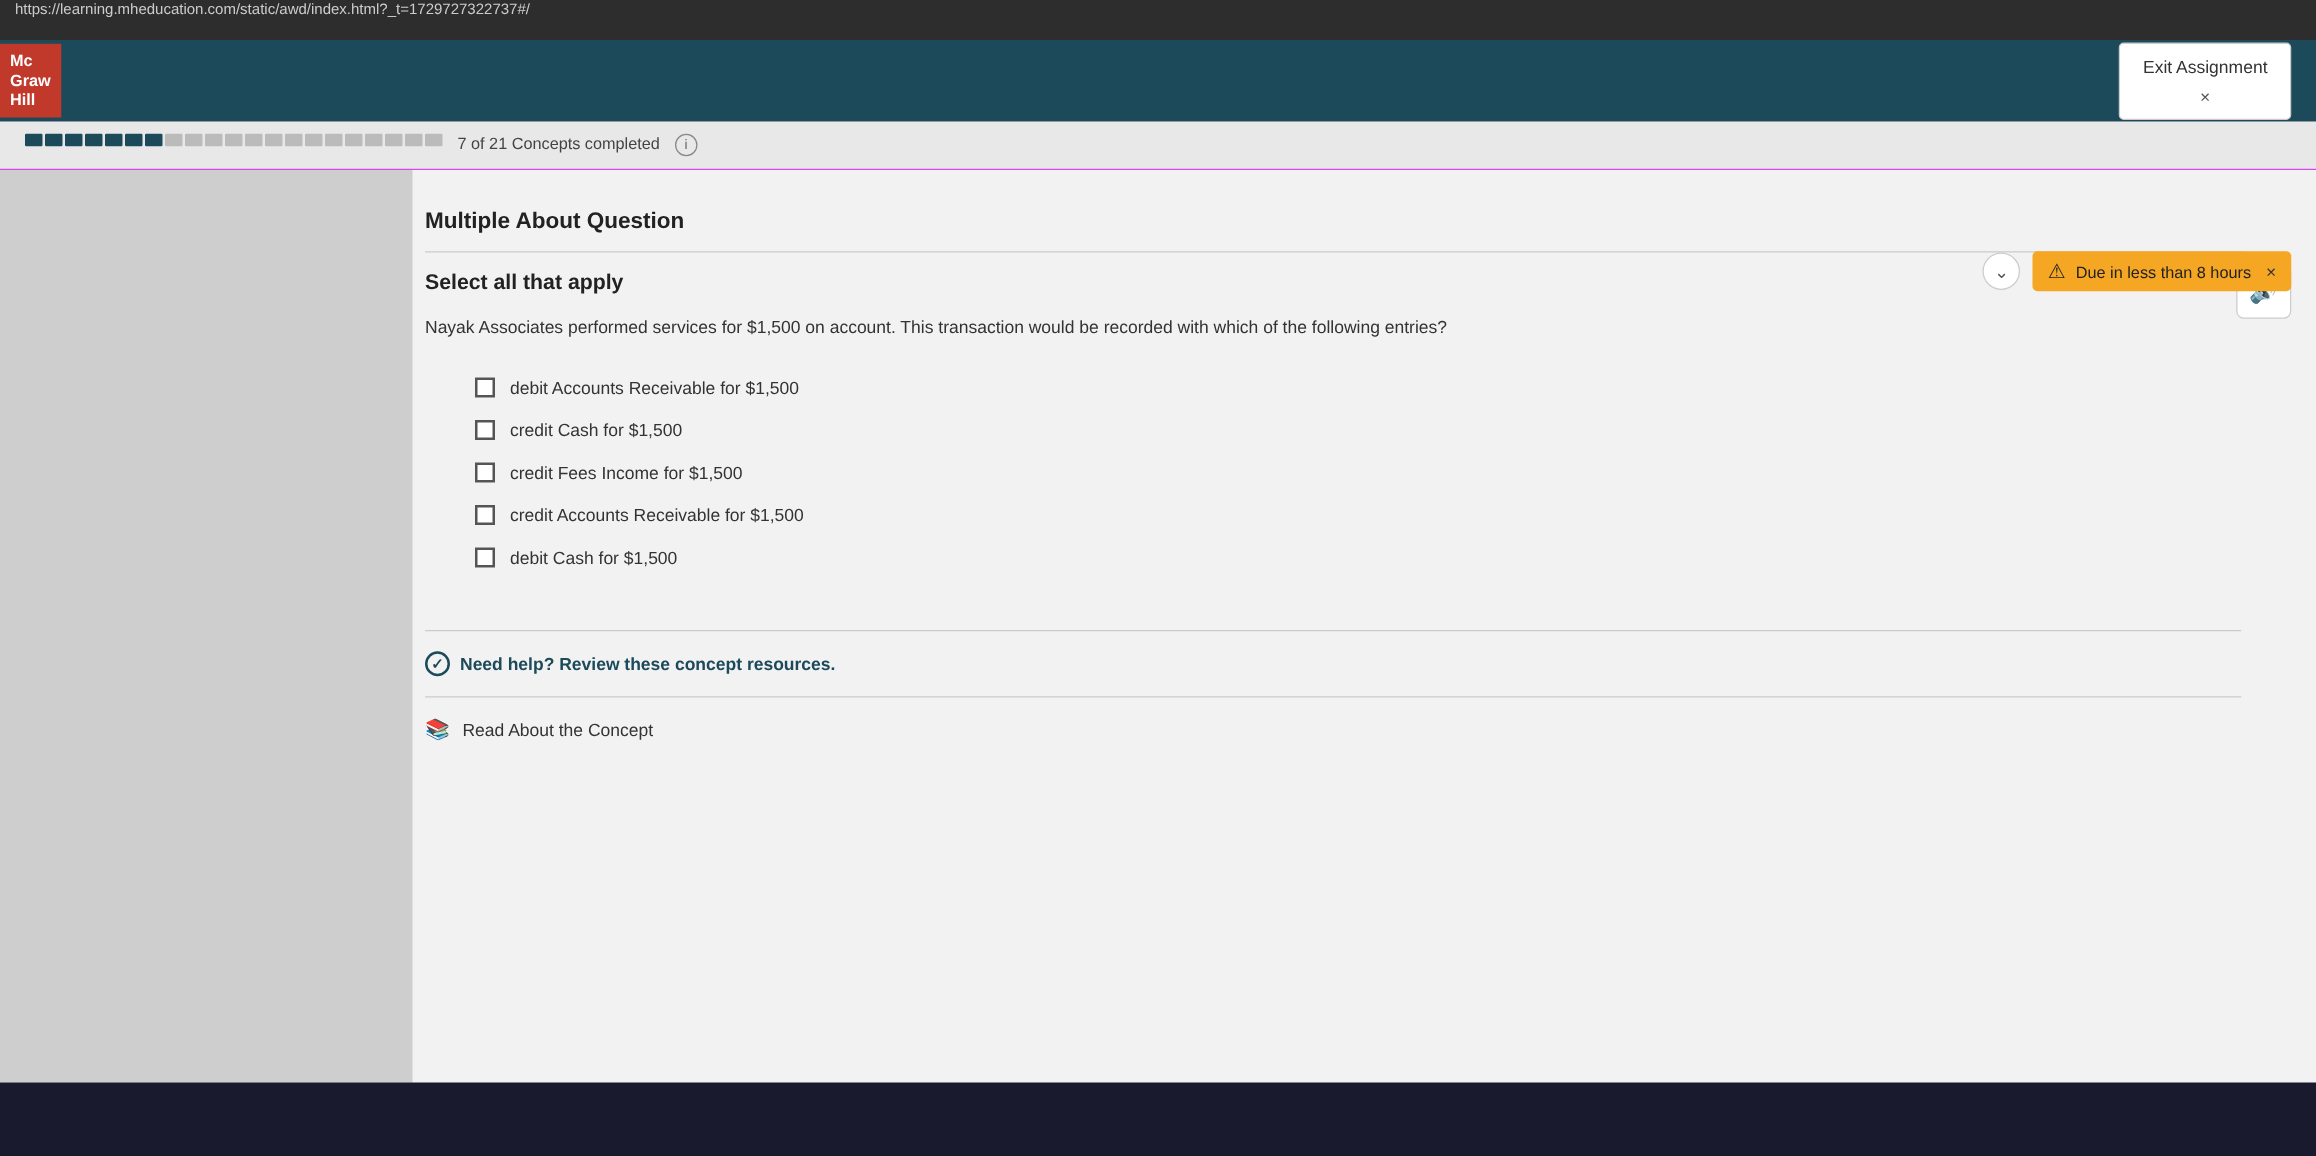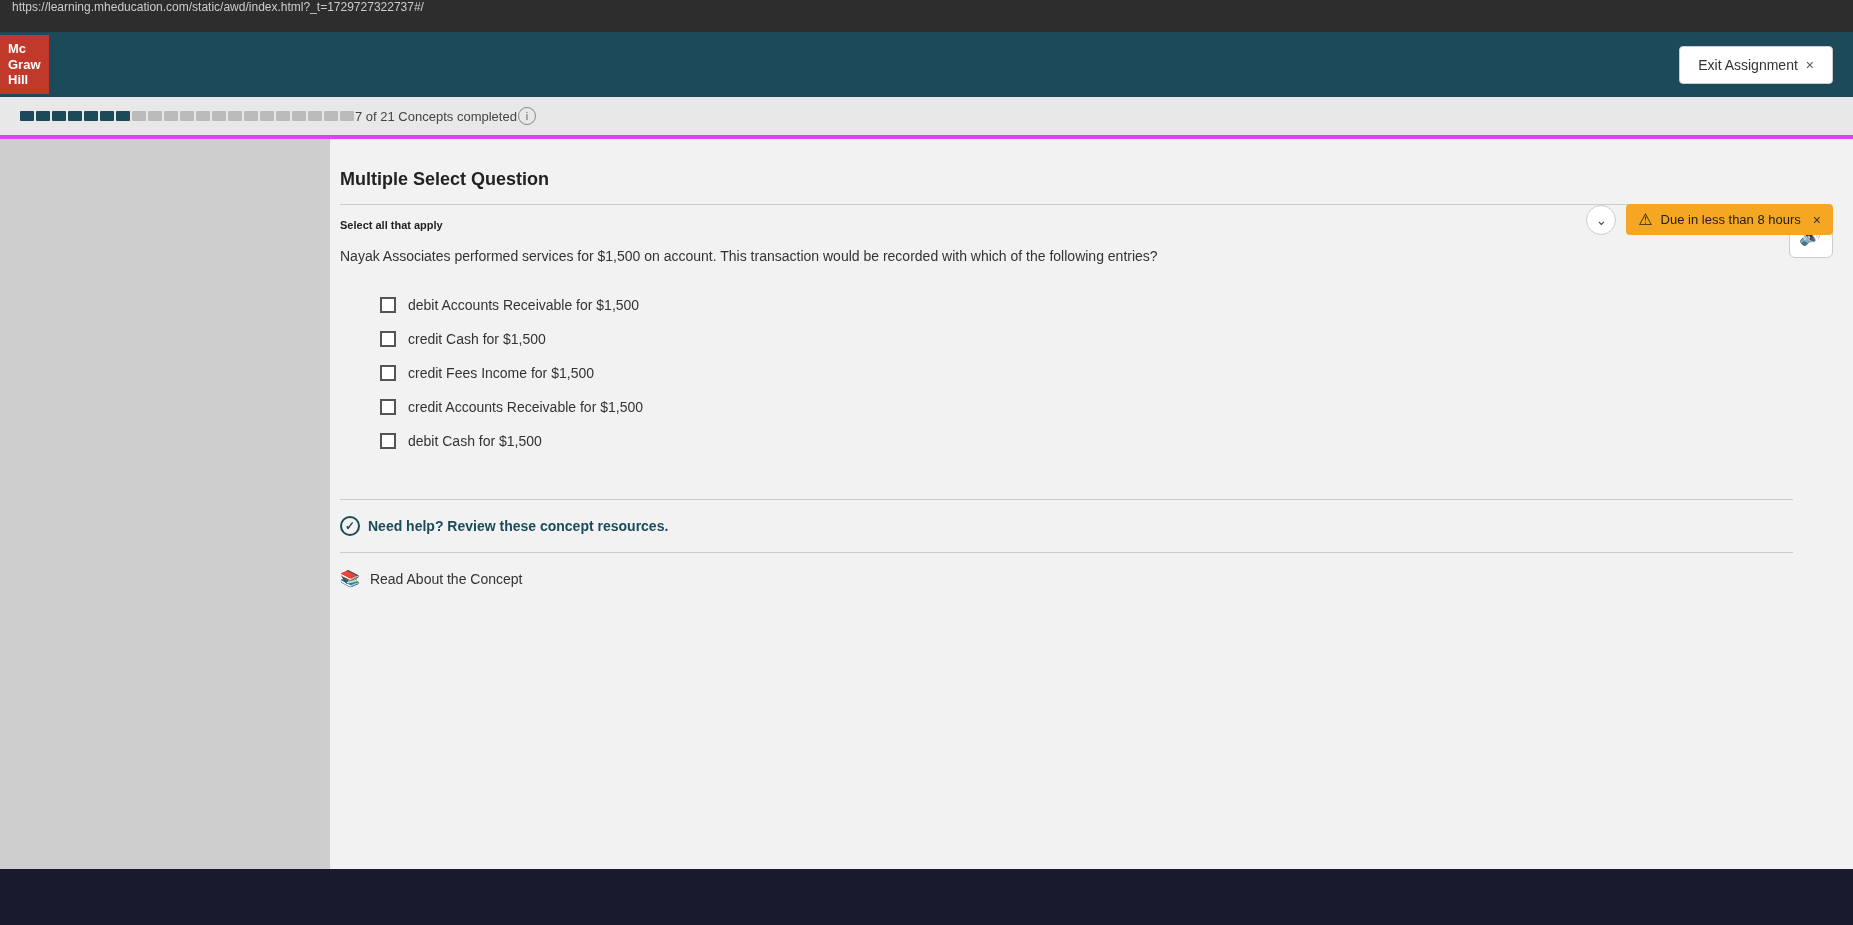--- a/index.html
+++ b/index.html
@@ -49,34 +49,35 @@
       background: white;
       border: 1px solid #ccc;
       border-radius: 4px;
       padding: 10px 18px;
       font-size: 14px;
       cursor: pointer;
       display: flex;
       align-items: center;
       gap: 8px;
       color: #333;
+      flex-direction: column;
     }
     .exit-btn .x-icon {
       color: #555;
       font-size: 14px;
     }
 
     
     .progress-bar-area {
       background: #e8e8e8;
       padding: 10px 20px;
       display: flex;
-      align-items: center;
-      gap: 1px;
-      border-bottom: 4px solid #d946ef;
+      align-items: flex-start;
+      gap: 12px;
+      border-bottom: 1px solid #d946ef;
     }
     .progress-track {
       display: flex;
       gap: 2px;
       align-items: center;
     }
     .progress-segment {
       height: 10px;
       width: 14px;
       border-radius: 1px;
@@ -176,21 +177,21 @@
     .question-type {
       font-size: 18px;
       font-weight: bold;
       color: #222;
       margin-bottom: 14px;
       border-bottom: 1px solid #ccc;
       padding-bottom: 14px;
     }
 
     .select-instruction {
-      font-size: 11px;
+      font-size: 17px;
       font-weight: bold;
       color: #222;
       margin-bottom: 14px;
     }
 
     .question-text {
       font-size: 14px;
       color: #333;
       line-height: 1.6;
       margin-bottom: 30px;
@@ -341,21 +342,21 @@
 
 <div class="main-content">
   <div class="sidebar-overlay"></div>
 
   <div class="audio-btn-wrapper">
     <div class="audio-btn">
       <span>🔊</span>
     </div>
   </div>
 
-  <div class="question-type">Multiple Select Question</div>
+  <div class="question-type">Multiple About Question</div>
 
   <div class="select-instruction">Select all that apply</div>
 
   <div class="question-text">Nayak Associates performed services for $1,500 on account. This transaction would be recorded with which of the following entries?</div>
 
   <ul class="options-list" id="options-list">
       <li class="option-item">
         <div class="option-checkbox"></div>
         <span>debit Accounts Receivable for $1,500</span>
       </li>

